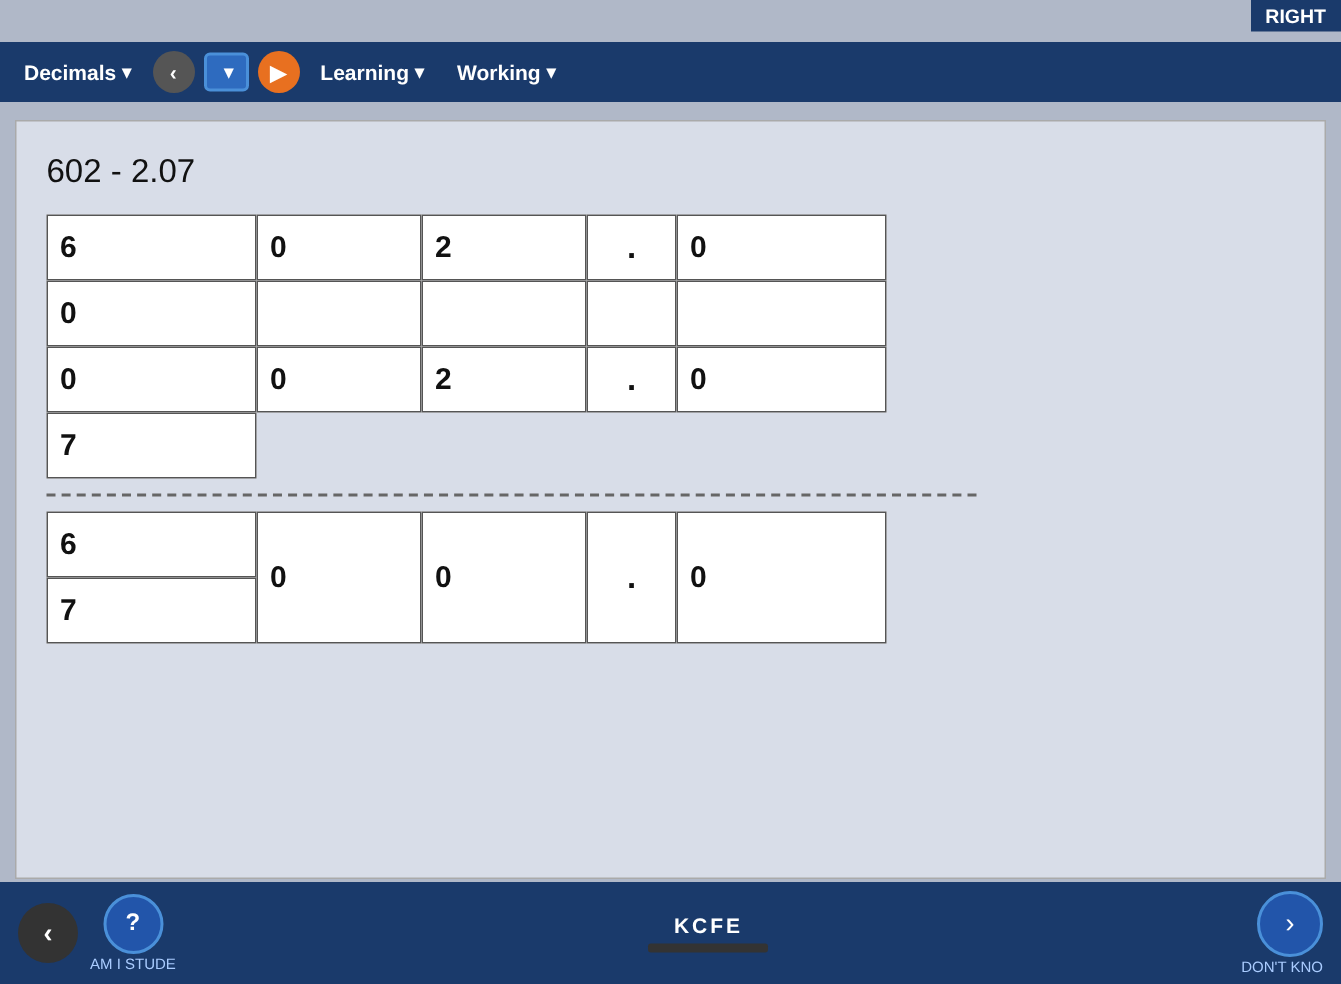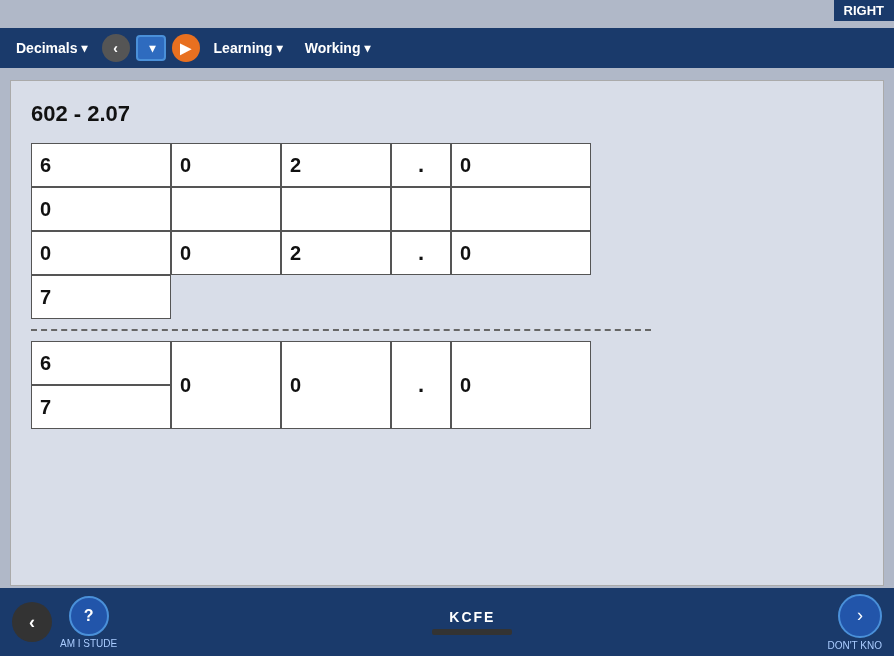--- a/index.html
+++ b/index.html
@@ -78,21 +78,21 @@
       left: 10px;
       right: 10px;
       bottom: 70px;
       background: #d8dde8;
       border: 1px solid #aaa;
       padding: 20px;
     }
 
     .problem-title {
       font-size: 22px;
-      font-weight: bold;
+      font-weight: normal;
       color: #111;
       margin-bottom: 16px;
     }
 
     .cell {
       border: 1px solid #555;
       background: white;
       min-width: 120px;
       min-height: 44px;
       display: flex;

